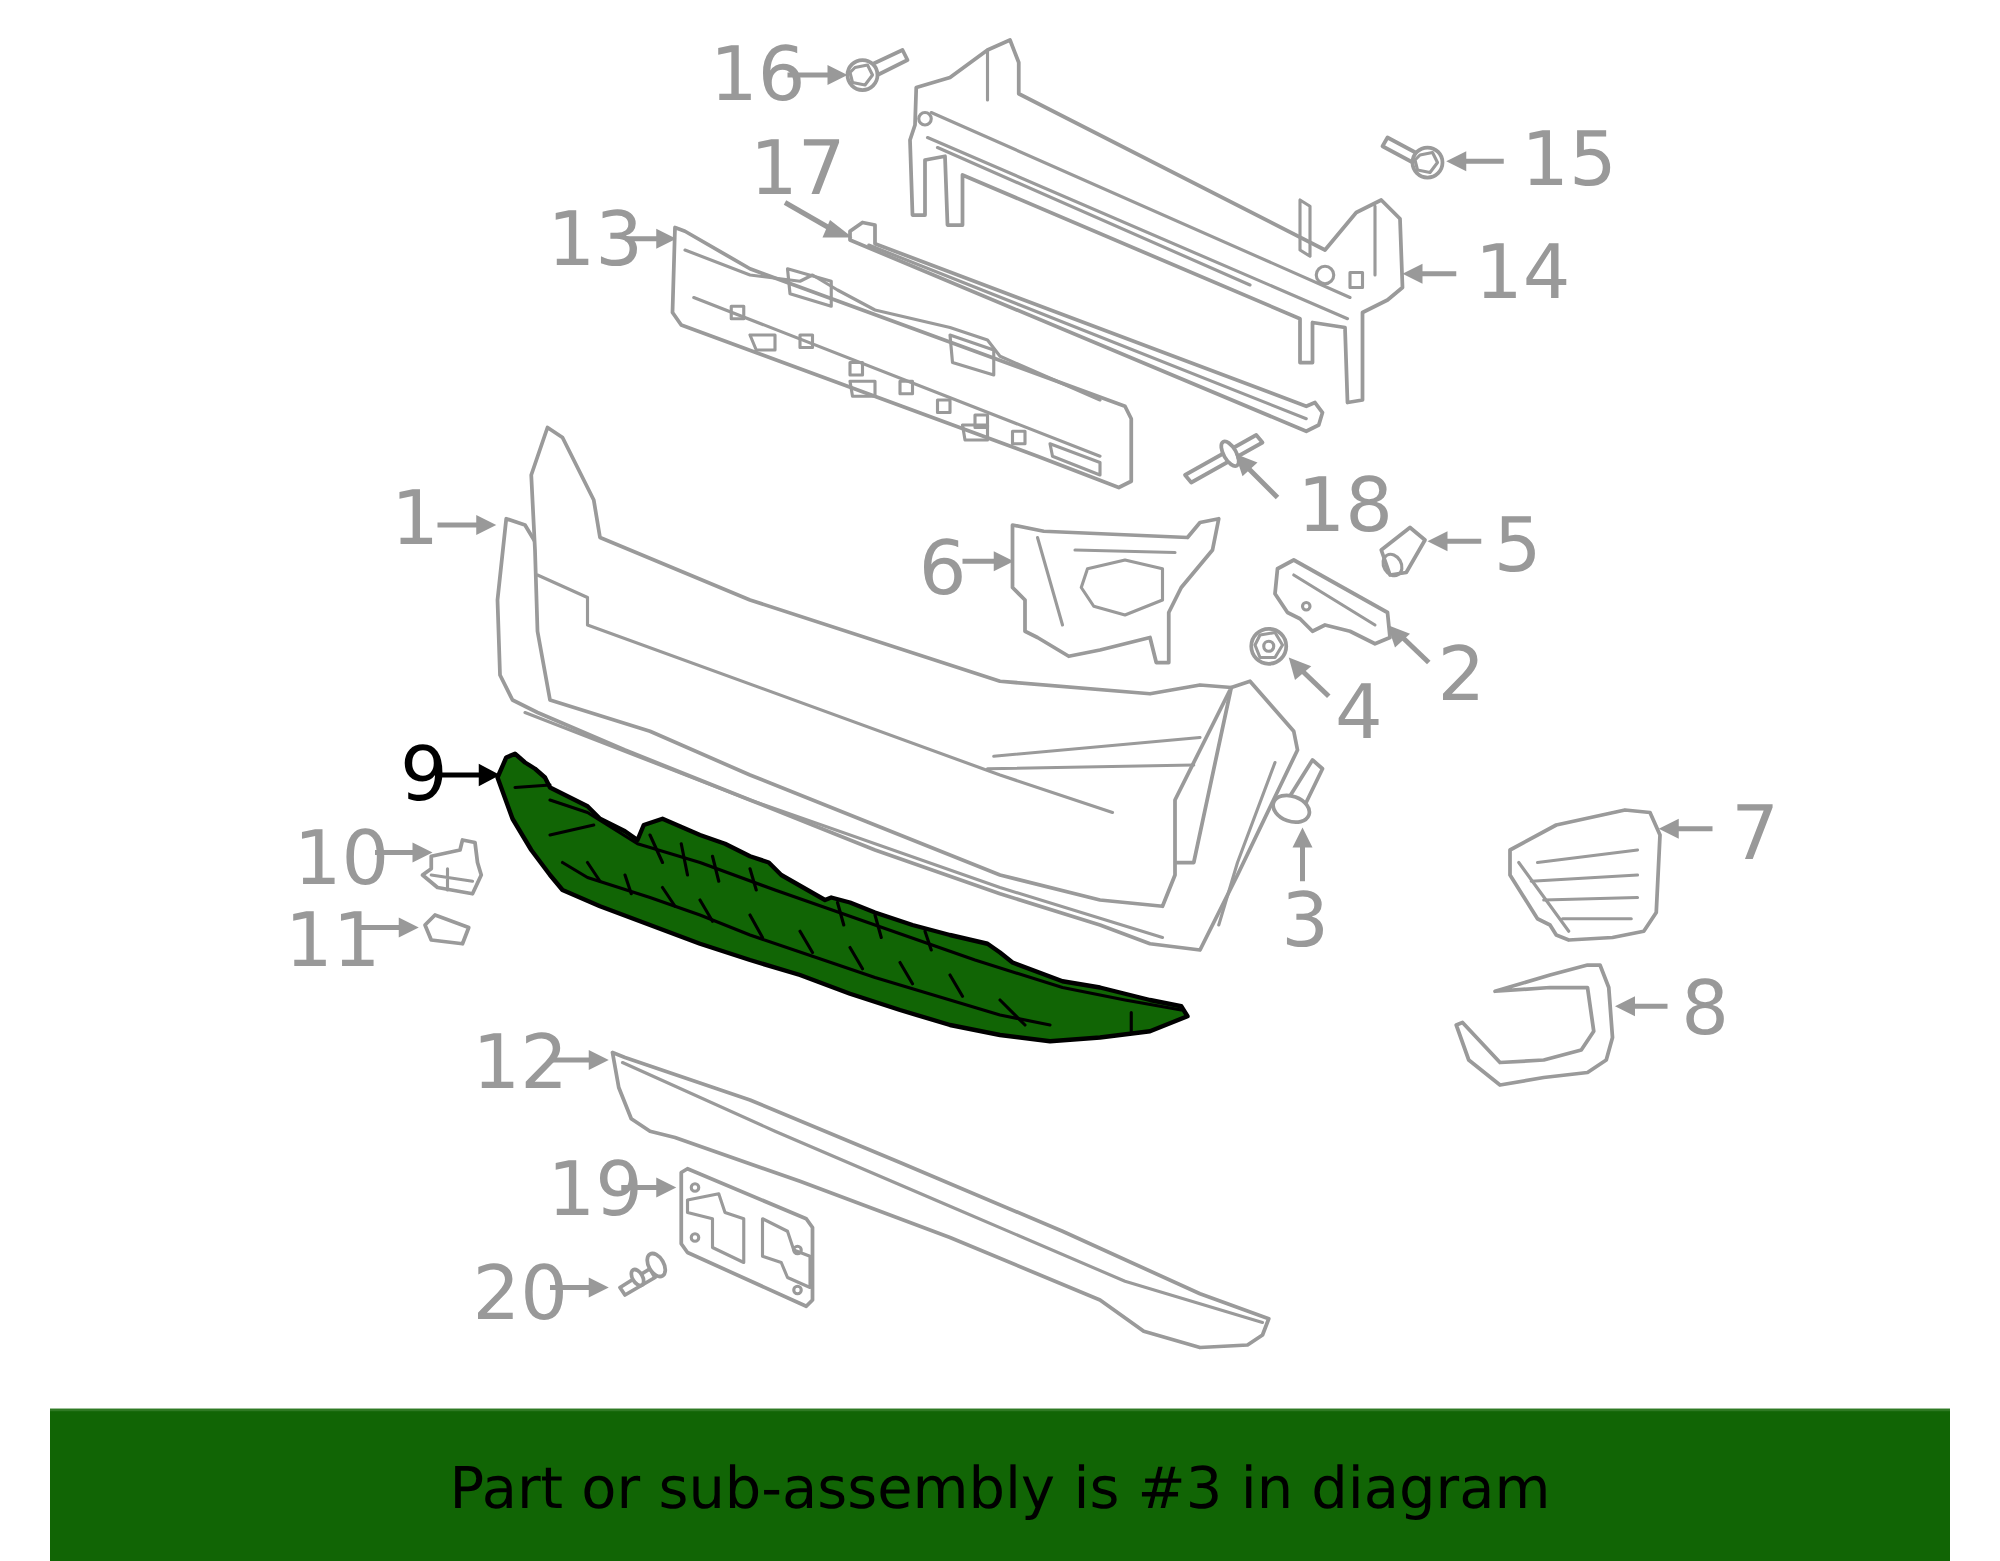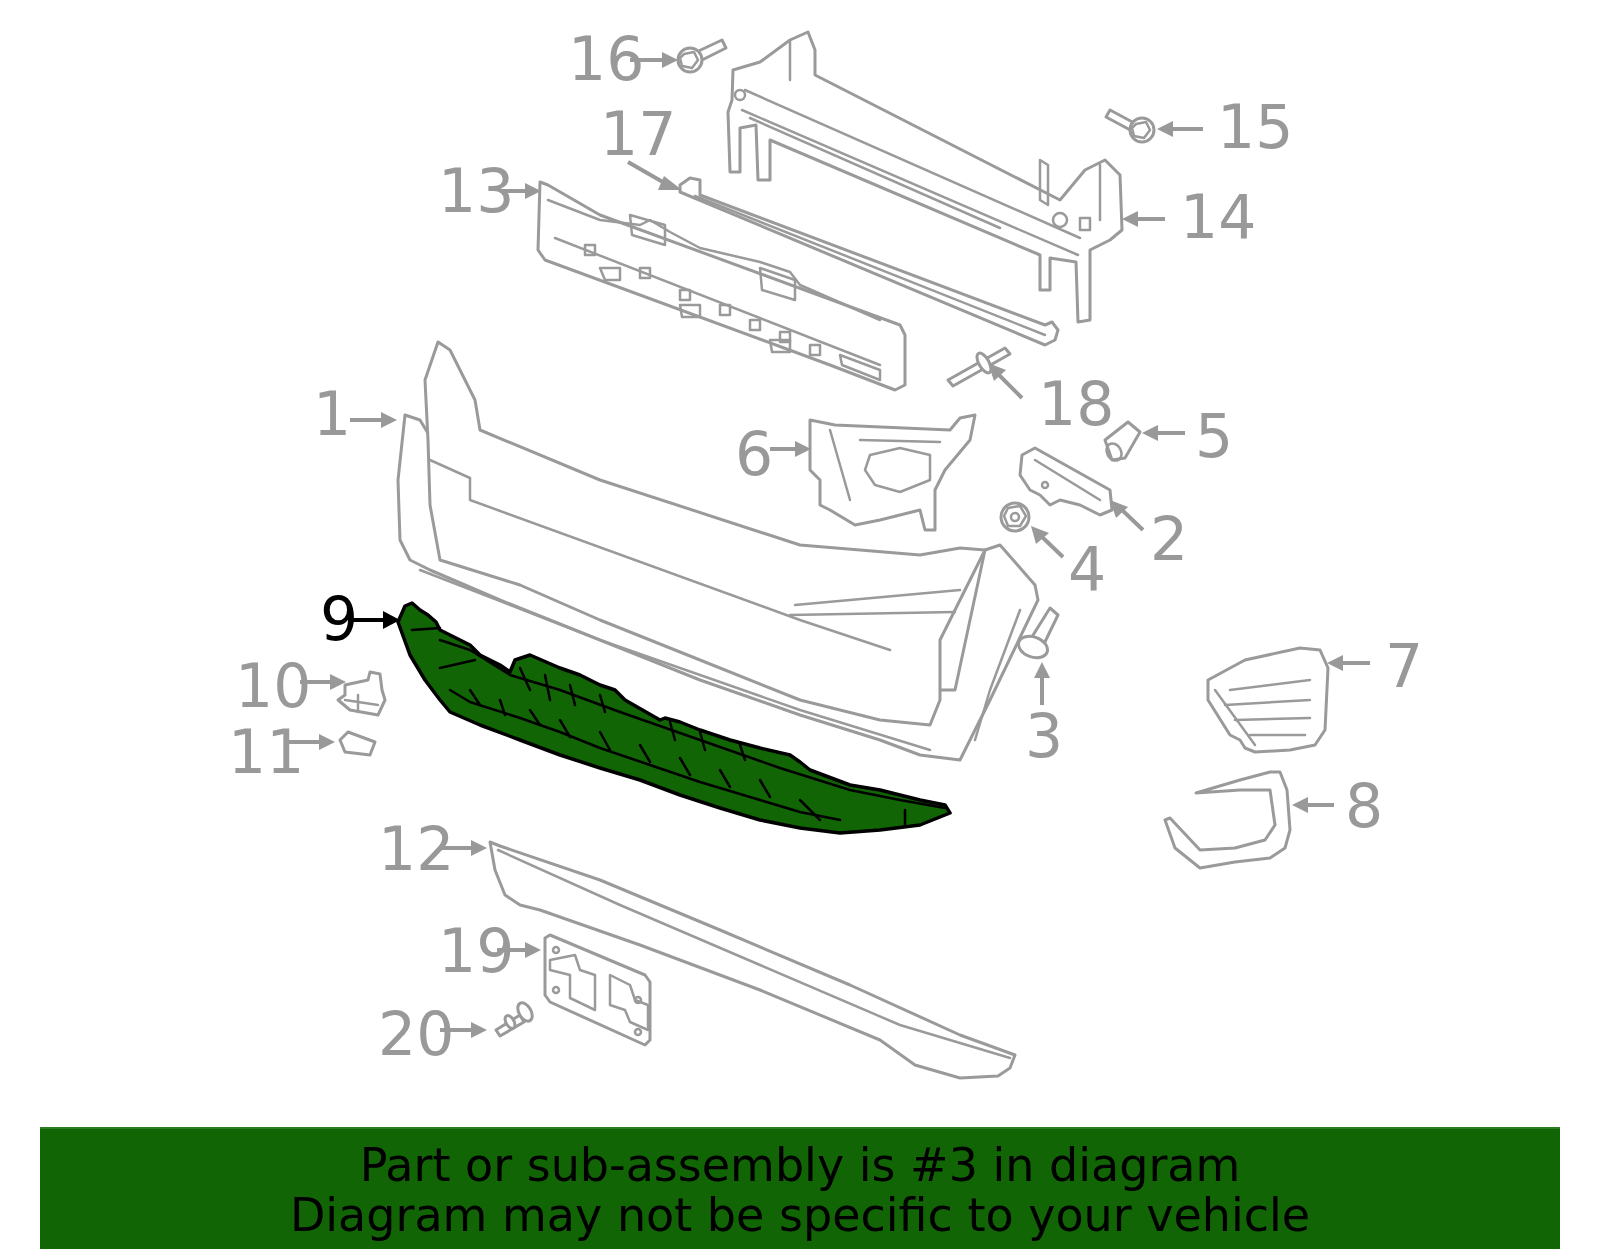--- a/index.html
+++ b/index.html
@@ -242,14 +242,13 @@
   <line class="arrow-line" x1="497" y1="950" x2="528" y2="950"></line>
   <polygon class="arrow-head" points="541,950 525,942 525,958"></polygon>
 
   <text class="callout-num" x="378" y="1055">20</text>
   <line class="arrow-line" x1="440" y1="1030" x2="474" y2="1030"></line>
   <polygon class="arrow-head" points="487,1030 471,1022 471,1038"></polygon>
 </svg>
 
 <div id="banner">
   <span>Part or sub-assembly is #3 in diagram</span>
-  <span>Diagram may not be specific to your vehicle</span>
 </div>
 
 </body></html>

